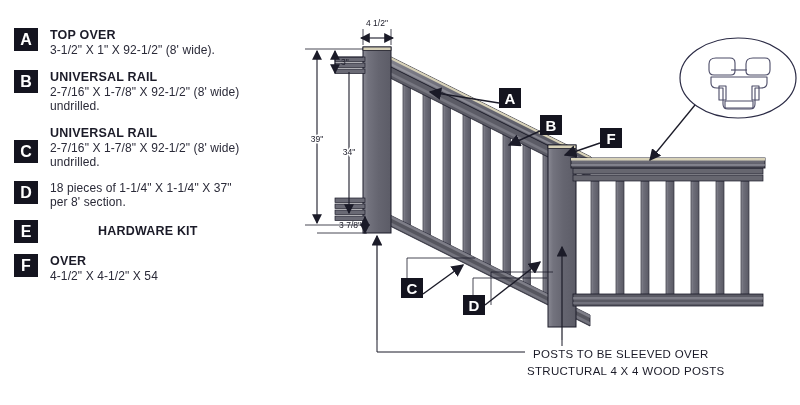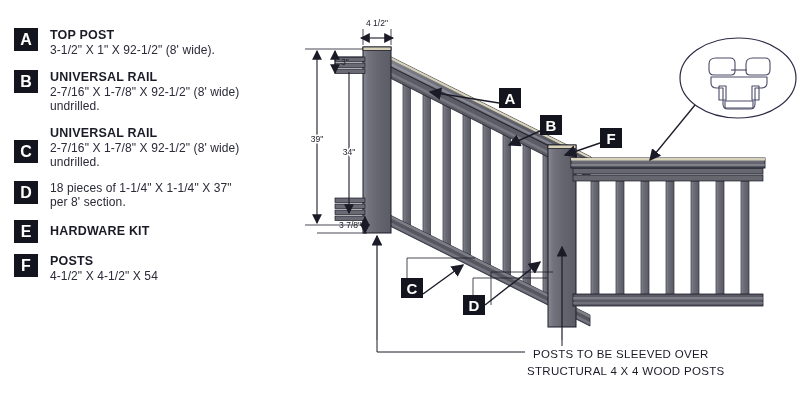--- a/index.html
+++ b/index.html
@@ -90,21 +90,21 @@
 </head>
 <body>
 
 <div id="page">
 
   <div id="legend">
 
     <div class="legend-row" style="margin-bottom:13px;">
       <div class="tag-box">A</div>
       <div class="legend-text">
-        <div class="legend-title">TOP POST</div>
+        <div class="legend-title">TOP OVER</div>
         <div class="legend-desc">3-1/2" X 1" X 92-1/2" (8' wide).</div>
       </div>
     </div>
 
     <div class="legend-row" style="margin-bottom:13px;">
       <div class="tag-box">B</div>
       <div class="legend-text">
         <div class="legend-title">UNIVERSAL RAIL</div>
         <div class="legend-desc" style="white-space:pre-line;">2-7/16" X 1-7/8" X 92-1/2" (8' wide)
 undrilled.</div>
@@ -124,28 +124,28 @@
       <div class="tag-box">D</div>
       <div class="legend-text">
         <div class="legend-desc" style="white-space:pre-line;">18 pieces of 1-1/4" X 1-1/4" X 37"
 per 8' section.</div>
       </div>
     </div>
 
     <div class="legend-row" style="margin-bottom:11px;min-height:23px;">
       <div class="tag-box">E</div>
       <div class="legend-text">
-        <div class="legend-title" style="line-height:23px;">HARDWARE KIT</div>
+        <div class="legend-title" style="line-height:23px;margin-left:48px;">HARDWARE KIT</div>
       </div>
     </div>
 
     <div class="legend-row">
       <div class="tag-box">F</div>
       <div class="legend-text">
-        <div class="legend-title">POSTS</div>
+        <div class="legend-title">OVER</div>
         <div class="legend-desc">4-1/2" X 4-1/2" X 54</div>
       </div>
     </div>
 
   </div>
 
   <div id="drawing">
   <svg width="505" height="405" viewBox="0 0 505 405" xmlns="http://www.w3.org/2000/svg">
 
     <defs>

